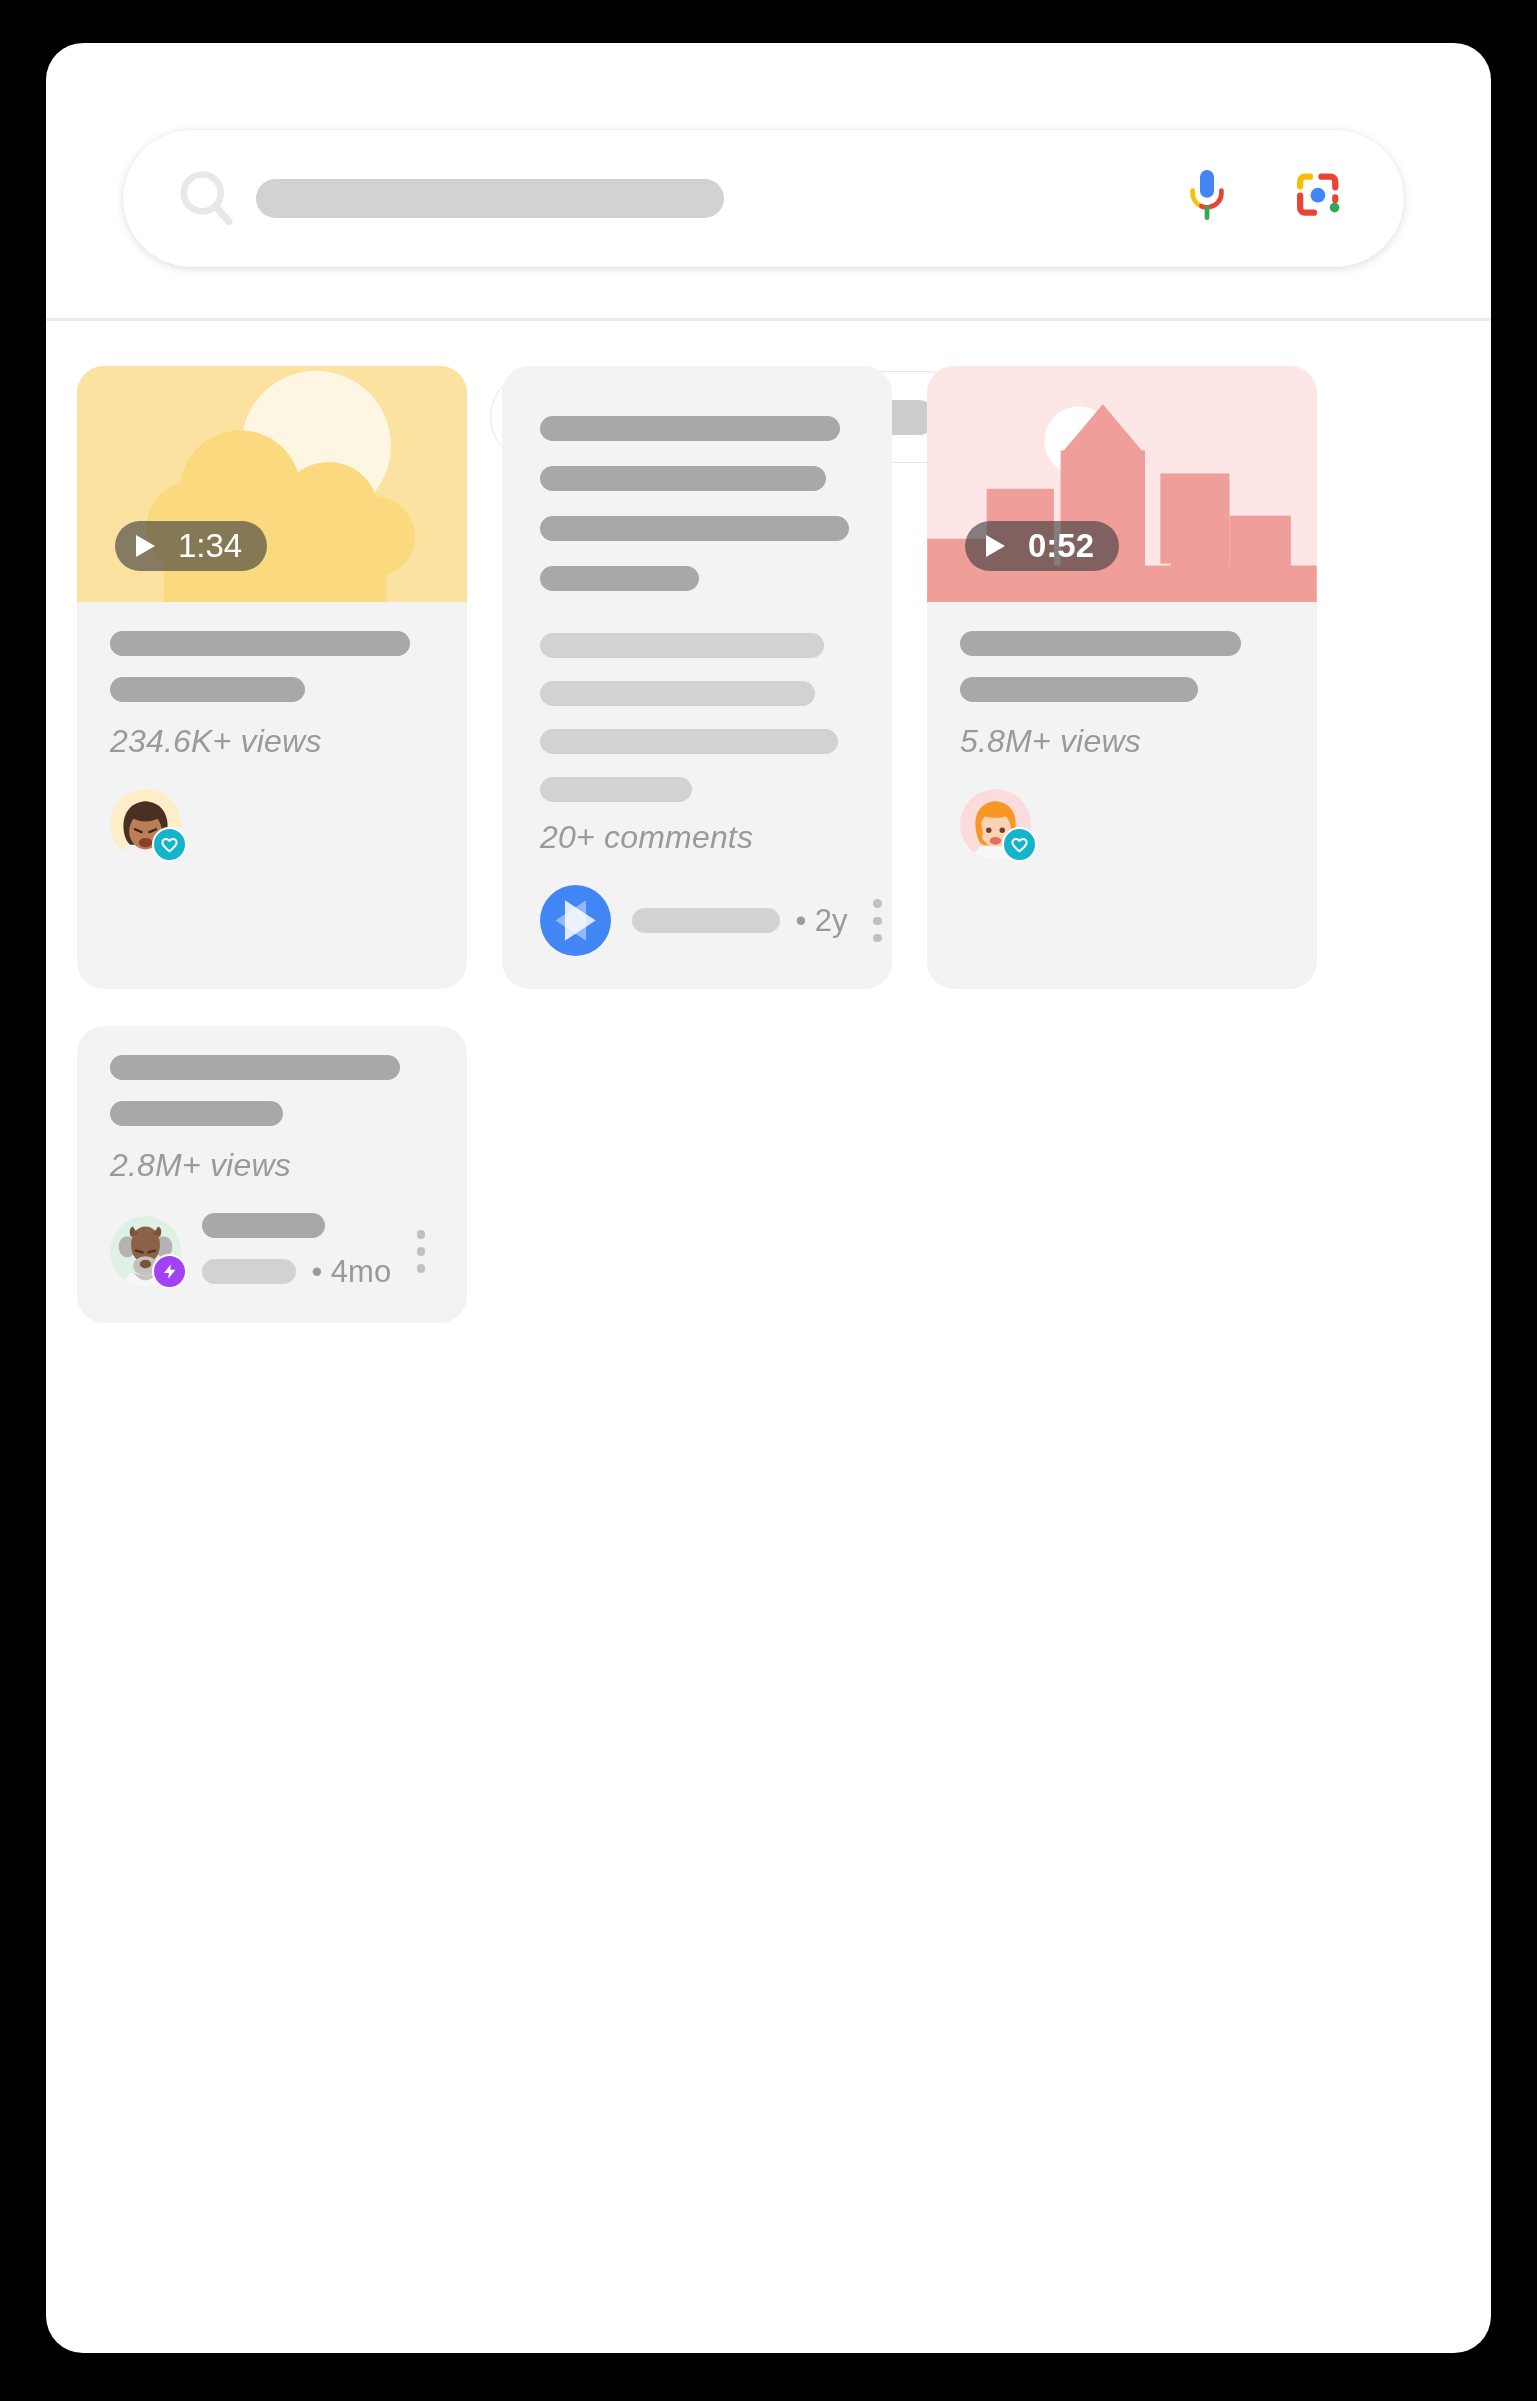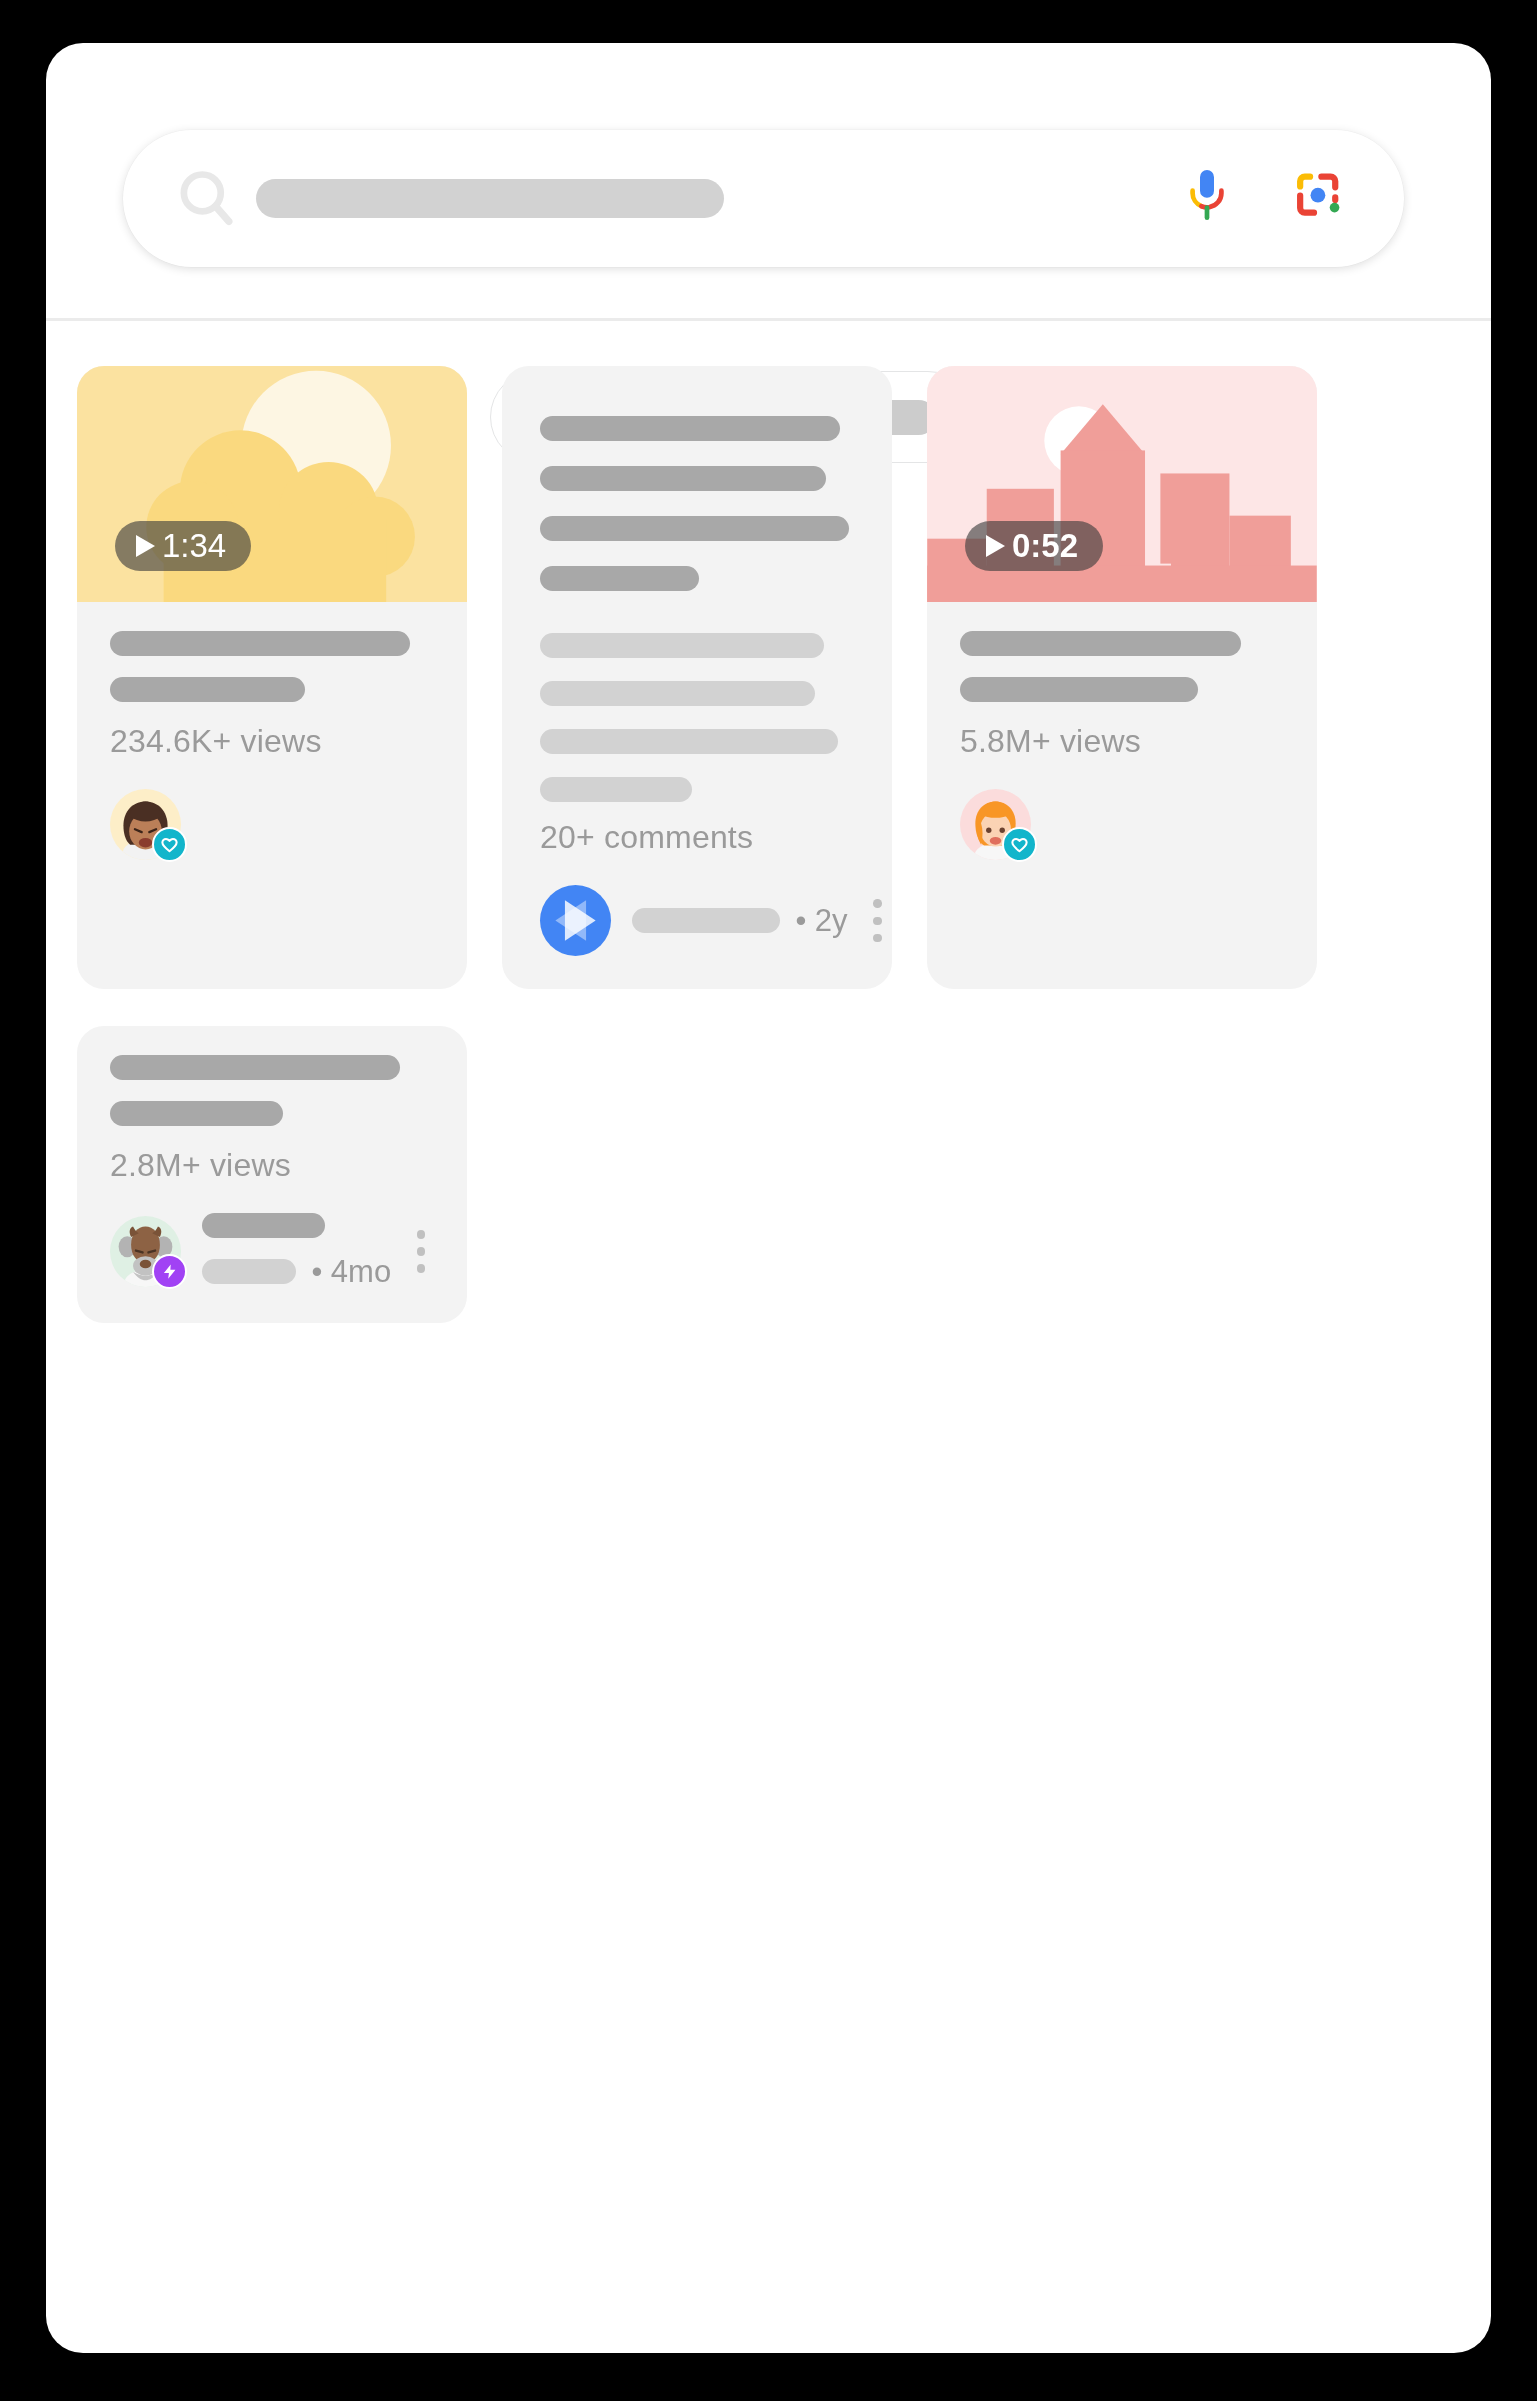--- a/index.html
+++ b/index.html
@@ -115,38 +115,38 @@
     overflow: hidden;
   }
   .duration-pill {
     position: absolute;
     left: 38px; bottom: 31px;
     height: 50px;
     background: rgba(60,60,60,0.62);
     border-radius: 25px;
     display: flex;
     align-items: center;
-    gap: 7px;
+    gap: 23px;
     padding: 0 25px 0 21px;
     color: #fff;
     font-size: 33px;
     z-index: 5;
   }
   .play-tri {
     width: 0; height: 0;
     border-left: 19px solid #fff;
     border-top: 11.5px solid transparent;
     border-bottom: 11.5px solid transparent;
   }
 
   
   .card-body { padding: 29px 33px 33px 33px; }
   .line { background: #a8a8a8; border-radius: 13.4px; height: 25px; margin-bottom: 21px; }
   .line.light { background: #d2d2d2; }
-  .meta-text { color: #9a9a9a; font-size: 32px; margin: 17.3px 0 29px 0; letter-spacing: 0.2px; }
+  .meta-text { color: #9a9a9a; font-size: 32px; margin: 17.3px 0 29px 0; letter-spacing: 0.2px; font-style: italic; }
 
   .card-footer { display: flex; align-items: center; }
   .avatar-wrap { position: relative; width: 71px; height: 71px; flex: 0 0 71px; }
   .avatar { width: 71px; height: 71px; border-radius: 50%; overflow: hidden; position: relative; }
   .avatar-badge {
     position: absolute; right: -5.8px; bottom: -1.9px;
     width: 35px; height: 35px; border-radius: 50%;
     border: 2.9px solid #fff;
     display: flex; align-items: center; justify-content: center;
   }

